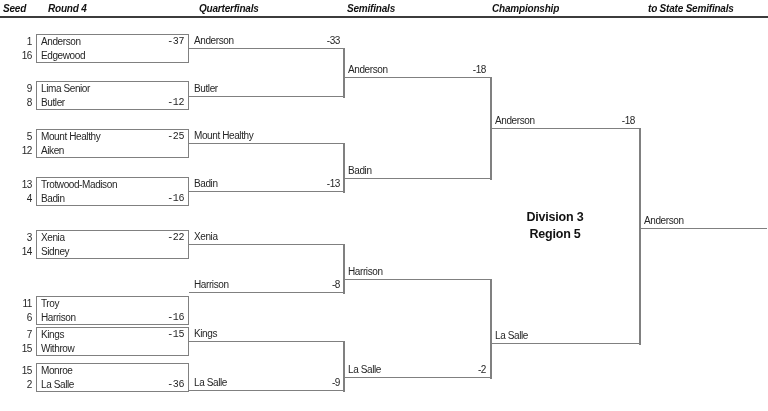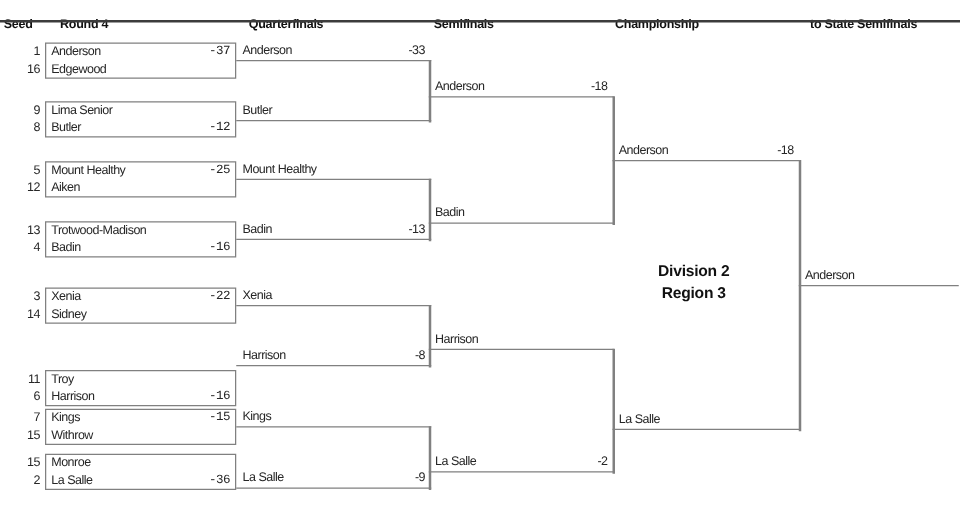--- a/index.html
+++ b/index.html
@@ -1,21 +1,21 @@
 <!DOCTYPE html>
 <html><head>
 <meta charset="utf-8">
 <style>
   html,body{margin:0;padding:0;background:#fff;}
   .sheet{
     position:relative;width:768px;height:411px;background:#ffffff;overflow:hidden;
     font-family:"Liberation Sans",sans-serif;font-size:10px;color:#262626;
     letter-spacing:-0.4px;
   }
-  .hdr{position:absolute;top:13px;height:13px;line-height:13px;font-weight:bold;color:#111;letter-spacing:-0.2px;white-space:nowrap;}
+  .hdr{position:absolute;top:2px;height:13px;line-height:13px;font-weight:bold;color:#111;letter-spacing:-0.2px;white-space:nowrap;font-style:italic;}
   .hdr-rule{position:absolute;left:0;top:16px;width:768px;height:2px;background:#3c3c3c;}
   
   .match{position:absolute;left:0;width:189px;height:29px;}
   .mbox{position:absolute;left:36px;top:0;width:153px;height:29px;border:1.5px solid #808080;box-sizing:border-box;}
   .seed{position:absolute;left:0;width:32px;text-align:right;line-height:13px;white-space:nowrap;}
   .tname{position:absolute;left:41px;line-height:13px;white-space:nowrap;}
   .mscore{position:absolute;right:5px;line-height:13px;white-space:nowrap;font-family:Liberation Mono, monospace;}
   .rowt{top:1px;} .rowb{top:14.5px;}
   
   .entry{position:absolute;height:14px;border-bottom:1.5px solid #808080;}
@@ -182,17 +182,17 @@
     <span class="score"></span>
   </div>
 
   <div class="vline" style="left:639px;top:128px;height:216.5px"></div>
 
   <div class="entry wn" style="top:214px">
     <span class="name">Anderson</span>
   </div>
 
   <div class="region">
-    <div>Division 2</div>
-    <div>Region 3</div>
+    <div>Division 3</div>
+    <div>Region 5</div>
   </div>
 
 </div>
 
 </body></html>

